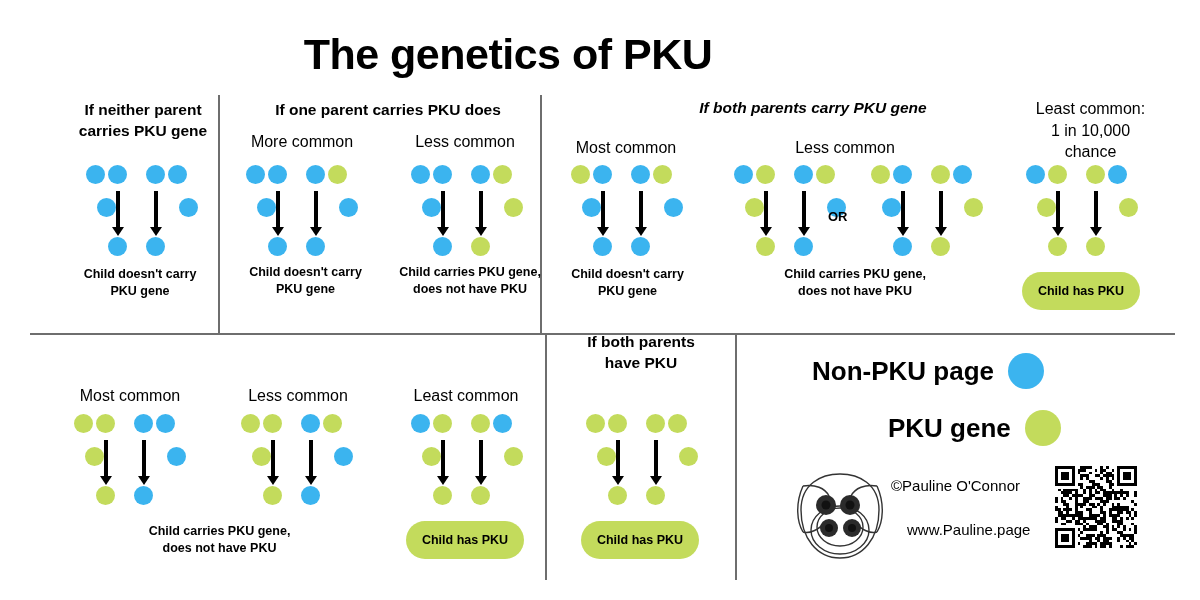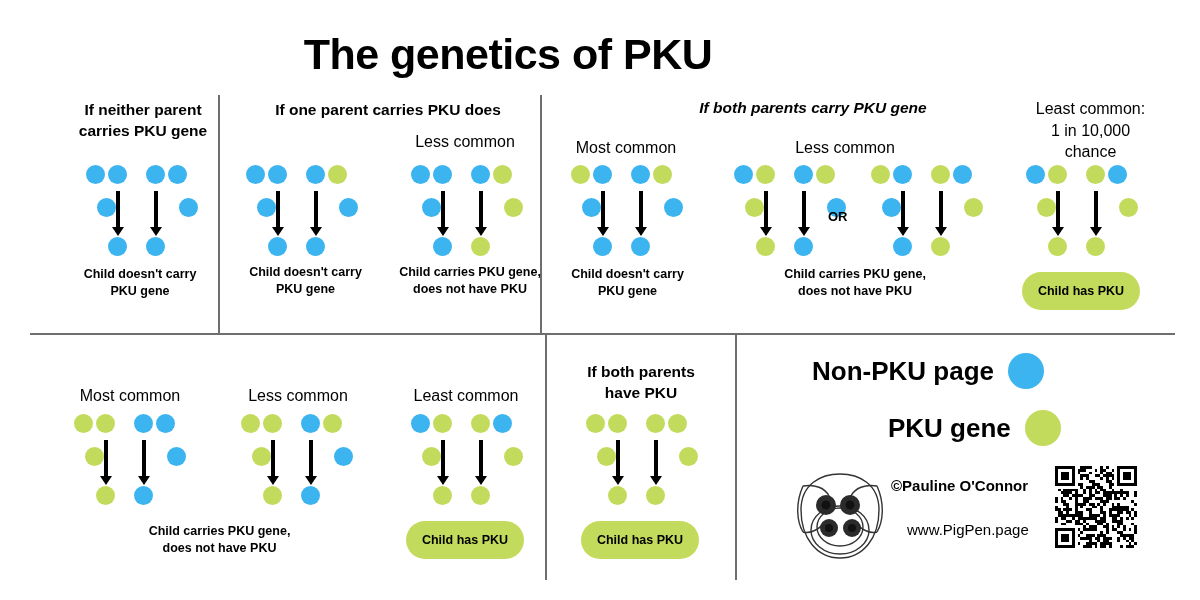--- a/index.html
+++ b/index.html
@@ -71,21 +71,21 @@
     display:flex;align-items:center;justify-content:center;
     height:38px;
   }
 
   
   .legend-row{position:absolute;display:flex;align-items:center;}
   .legend-label{font-weight:bold;font-size:26px;white-space:nowrap;}
   .legend-dot{width:36px;height:36px;border-radius:50%;margin-left:14px;}
 
   
-  .credit{position:absolute;font-size:15px;font-weight:bold;white-space:nowrap;}
+  .credit{position:absolute;font-size:15px;font-weight:normal;white-space:nowrap;}
   .qr{position:absolute;}
   .piglogo{position:absolute;}
 </style>
 </head>
 <body>
 
 <div class="stage">
 
   <div class="title">The genetics of PKU</div>
 
@@ -106,20 +106,21 @@
     <span class="dot b m2r"></span>
     <span class="arrow a1"></span>
     <span class="arrow a2"></span>
     <span class="dot b c1"></span>
     <span class="dot b c2"></span>
   </div>
   <div class="caption" style="left:55px;top:266px;width:170px;">Child doesn't carry<br>PKU gene</div>
 
   <div class="sec-head" style="left:238px;top:100px;width:300px;">If one parent carries PKU does</div>
 
+  <div class="sub-head" style="left:232px;top:132px;width:140px;">More common</div>
   <div class="diagram" style="left:240px;top:165px;">
     <span class="dot b p1a"></span>
     <span class="dot b p1b"></span>
     <span class="dot b p2a"></span>
     <span class="dot g p2b"></span>
     <span class="dot b m1"></span>
     <span class="dot b m2r"></span>
     <span class="arrow a1"></span>
     <span class="arrow a2"></span>
     <span class="dot b c1"></span>
@@ -244,21 +245,21 @@
     <span class="dot b p2b"></span>
     <span class="dot g m1"></span>
     <span class="dot g m2r"></span>
     <span class="arrow a1"></span>
     <span class="arrow a2"></span>
     <span class="dot g c1"></span>
     <span class="dot g c2"></span>
   </div>
   <div class="pill" style="left:406px;top:521px;width:118px;">Child has PKU</div>
 
-  <div class="sec-head" style="left:556px;top:362px;width:170px;">If both parents<br>have PKU</div>
+  <div class="sec-head" style="left:556px;top:332px;width:170px;">If both parents<br>have PKU</div>
   <div class="diagram" style="left:580px;top:414px;">
     <span class="dot g p1a"></span>
     <span class="dot g p1b"></span>
     <span class="dot g p2a"></span>
     <span class="dot g p2b"></span>
     <span class="dot g m1"></span>
     <span class="dot g m2r"></span>
     <span class="arrow a1"></span>
     <span class="arrow a2"></span>
     <span class="dot g c1"></span>
@@ -295,21 +296,21 @@
         <circle cx="65" cy="35" r="4.5" fill="#111"></circle>
         <circle cx="44" cy="58" r="9" fill="#2b2b2b"></circle>
         <circle cx="44" cy="58" r="4" fill="#111"></circle>
         <circle cx="67" cy="58" r="9" fill="#2b2b2b"></circle>
         <circle cx="67" cy="58" r="4" fill="#111"></circle>
       </g>
     </svg>
   </div>
 
   <div class="credit" style="left:891px;top:477px;">©Pauline O'Connor</div>
-  <div class="credit" style="left:907px;top:521px;font-weight:normal;">www.PigPen.page</div>
+  <div class="credit" style="left:907px;top:521px;font-weight:normal;">www.Pauline.page</div>
 
   <div class="qr" style="left:1055px;top:466px;">
     <svg id="qrsvg" width="82" height="82" viewBox="0 0 29 29" shape-rendering="crispEdges">
       <rect width="29" height="29" fill="#fff"></rect>
     <rect x="0" y="0" width="1" height="1" fill="#000"></rect>
         <rect x="1" y="0" width="1" height="1" fill="#000"></rect>
         <rect x="2" y="0" width="1" height="1" fill="#000"></rect>
         <rect x="3" y="0" width="1" height="1" fill="#000"></rect>
         <rect x="4" y="0" width="1" height="1" fill="#000"></rect>
         <rect x="5" y="0" width="1" height="1" fill="#000"></rect>

